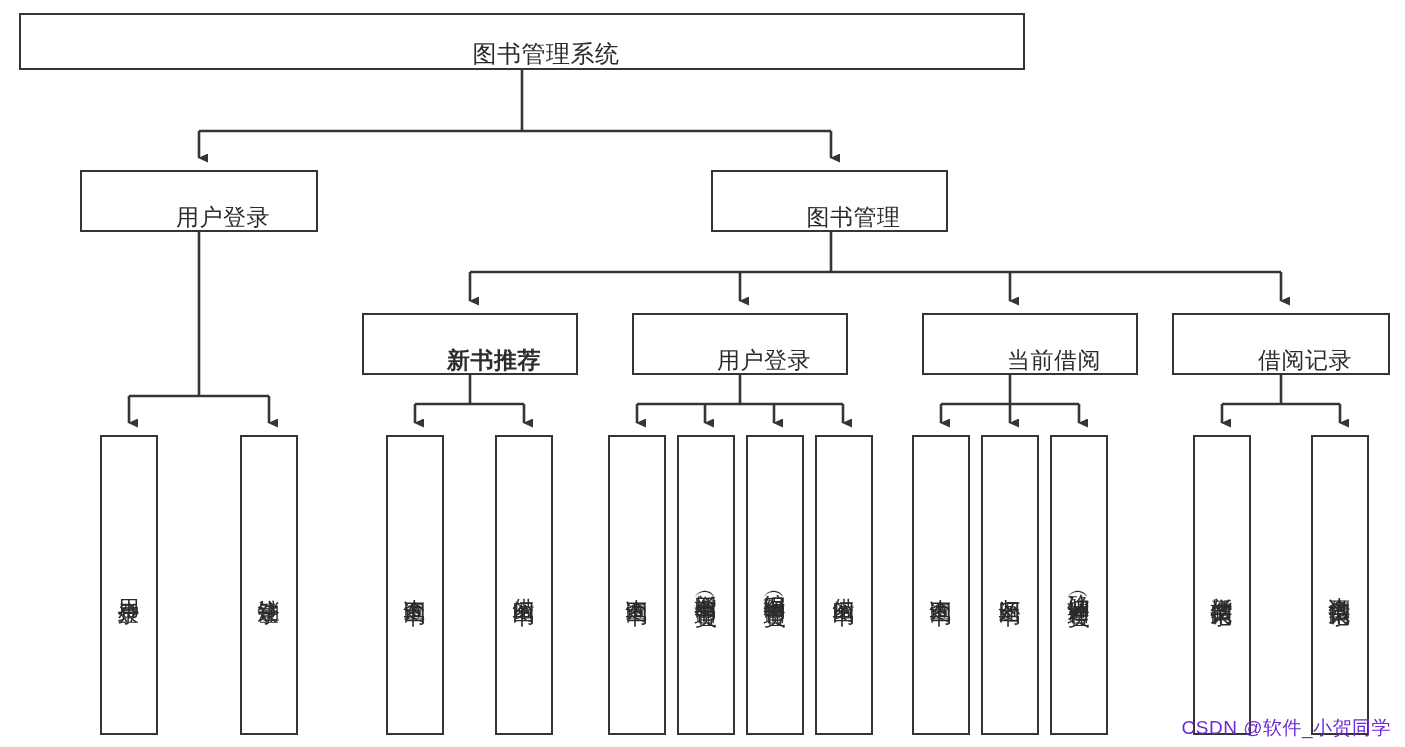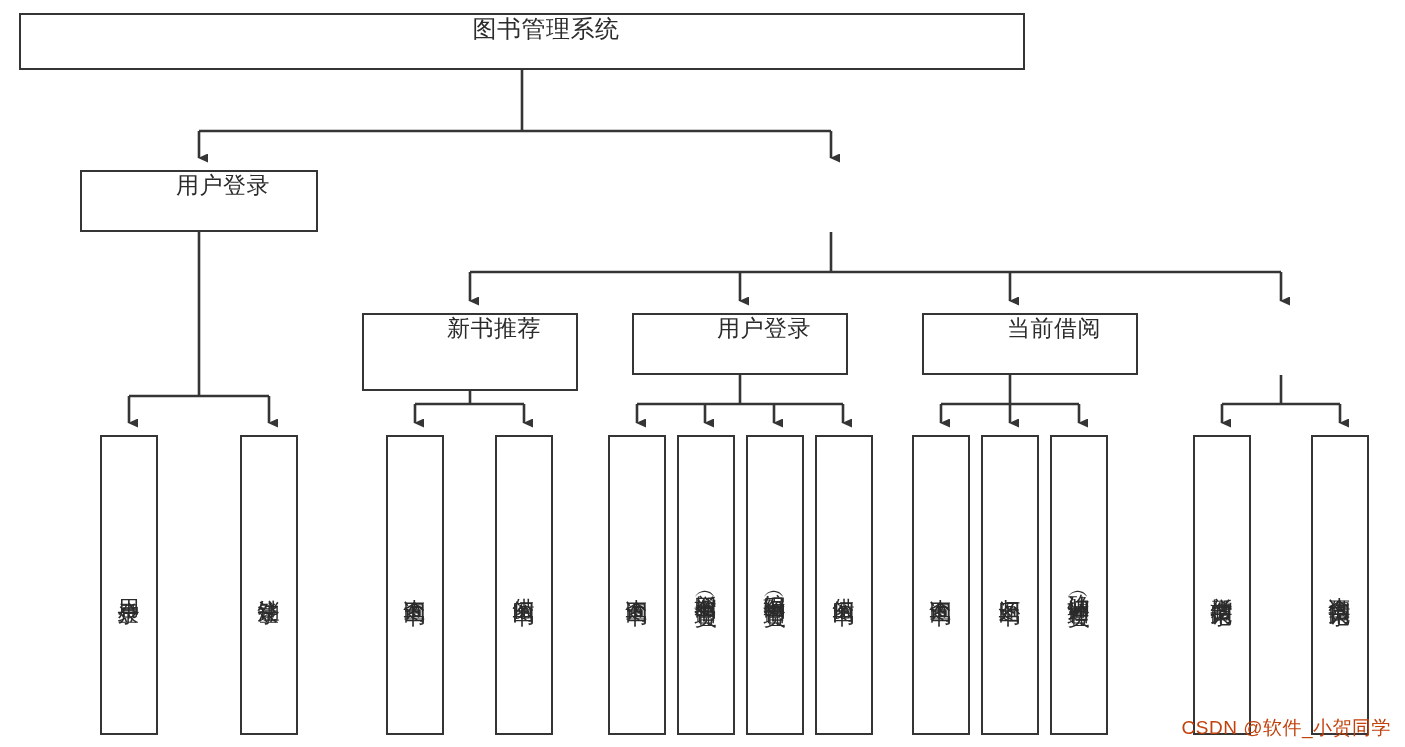--- a/index.html
+++ b/index.html
@@ -25,21 +25,21 @@
     width: 1405px;
     height: 747px;
     pointer-events: none;
   }
   .node {
     position: absolute;
     box-sizing: border-box;
     background: #ffffff;
     border: 2px solid #353535;
     display: flex;
-    align-items: flex-start;
+    align-items: flex-end;
     justify-content: center;
     color: #2b2b2b;
     padding-left: 48px;
   }
   .node-h {
     font-size: 23px;
     letter-spacing: 0.5px;
     line-height: 1.15;
     white-space: nowrap;
   }
@@ -63,21 +63,21 @@
   }
   .node-label {
     display: block;
     color: #2b2b2b;
   }
   #watermark {
     position: absolute;
     right: 14px;
     bottom: 6px;
     font-size: 19px;
-    color: #c2410c;
+    color: #6d28d9;
     letter-spacing: 0.5px;
     white-space: nowrap;
     user-select: none;
     margin-left: 32px;
   }
 </style>
 </head>
 <body>
 
 <div id="diagram-root">
@@ -133,33 +133,39 @@
   </svg>
 
   <div class="node node-h node-root" style="left:19px; top:13px; width:1006px; height:57px;">
     <span class="node-label">图书管理系统</span>
   </div>
 
   <div class="node node-h" style="left:80px; top:170px; width:238px; height:62px;">
     <span class="node-label">用户登录</span>
   </div>
 
-
-  <div class="node node-h" style="left:362px; top:313px; width:216px; height:78px;">
+  <div class="node node-h" style="left:711px; top:170px; width:237px; height:62px;">
+    <span class="node-label">图书管理</span>
+  </div>
+
+  <div class="node node-h" style="left:362px; top:313px; width:216px; height:62px;font-weight:bold;">
     <span class="node-label">新书推荐</span>
   </div>
 
   <div class="node node-h" style="left:632px; top:313px; width:216px; height:62px;">
     <span class="node-label">用户登录</span>
   </div>
 
   <div class="node node-h" style="left:922px; top:313px; width:216px; height:62px;">
     <span class="node-label">当前借阅</span>
   </div>
 
+  <div class="node node-h" style="left:1172px; top:313px; width:218px; height:62px;">
+    <span class="node-label">借阅记录</span>
+  </div>
 
   <div class="node node-leaf" style="left:100px; top:435px; width:58px; height:300px;">
     <span class="node-label">用户登录</span>
   </div>
   <div class="node node-leaf" style="left:240px; top:435px; width:58px; height:300px;">
     <span class="node-label">注销登录</span>
   </div>
 
   <div class="node node-leaf" style="left:386px; top:435px; width:58px; height:300px;">
     <span class="node-label">查询图书</span>

